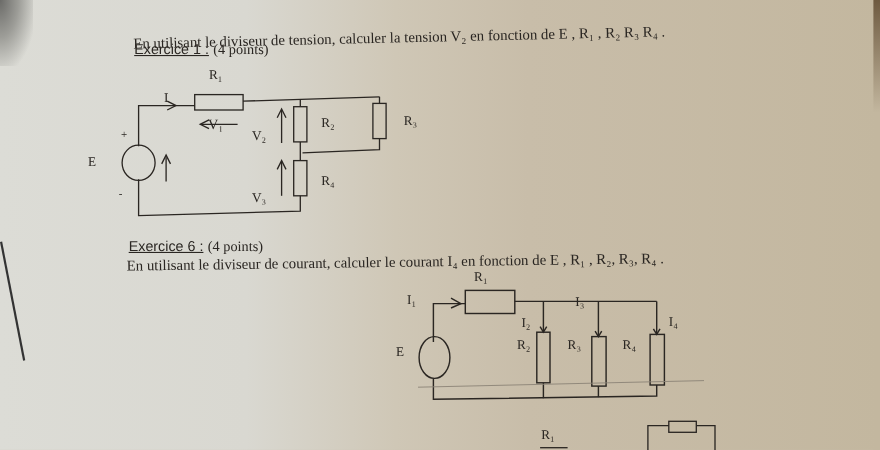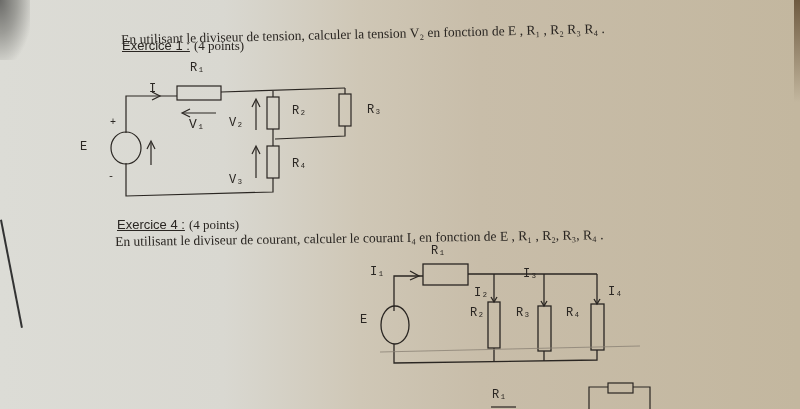--- a/index.html
+++ b/index.html
@@ -21,21 +21,21 @@
     background: linear-gradient(180deg,#6e5a40,#c3b79f 25%);
   }
   .page-crease {
     position:absolute; left:0px; top:220px; width:2px; height:110px;
     background:#333; transform: rotate(-11deg); transform-origin: top left;
   }
   .txt { position:absolute; white-space:nowrap; }
   .ex-title { font-family:"Liberation Sans", sans-serif; font-size:13px; text-decoration:underline; }
   .ex-points { font-family:"Liberation Serif", serif; font-size:13px; }
   .ex-body { font-size:13.5px; }
-  .lbl { position:absolute; font-size:12px;font-family:Liberation Mono, monospace; }
+  .lbl { position:absolute; font-size:12px; }
   svg { position:absolute; left:0; top:0; }
 </style>
 </head>
 <body>
 
 <div class="bg-left"></div>
 <div class="left-shadow"></div>
 <div class="right-edge"></div>
 <div class="page-crease"></div>
 
@@ -81,30 +81,30 @@
 
       <line x1="256" y1="178" x2="256" y2="147"></line>
       <polyline points="252,154 256,146 260,154"></polyline>
     </g>
   </svg>
   <span class="lbl" style="left:190px; top:61px;">R₁</span>
   <span class="lbl" style="left:149px; top:82px;">I</span>
   <span class="lbl" style="left:110px; top:117px; font-size:10px;">+</span>
   <span class="lbl" style="left:108px; top:171px; font-size:10px;">-</span>
   <span class="lbl" style="left:80px; top:140px;">E</span>
-  <span class="lbl" style="left:189px; top:117px; font-size:13px;text-align:center;">V₁</span>
+  <span class="lbl" style="left:189px; top:105px; font-size:13px;text-align:center;">V₁</span>
   <span class="lbl" style="left:229px; top:116px;">V₂</span>
   <span class="lbl" style="left:229px; top:173px;">V₃</span>
   <span class="lbl" style="left:292px; top:104px;">R₂</span>
   <span class="lbl" style="left:367px; top:103px;">R₃</span>
   <span class="lbl" style="left:292px; top:157px;">R₄</span>
 </div>
 
 <div class="txt" style="left:117px; top:215px;">
-  <span class="ex-title">Exercice 4 :</span>
+  <span class="ex-title">Exercice 6 :</span>
   <span class="ex-points">(4 points)</span>
 </div>
 <div class="txt ex-body" style="left:115px; top:234px; transform:rotate(-0.8deg); transform-origin:left top;">En utilisant le diviseur de courant, calculer le courant I₄ en fonction de E , R₁ , R₂, R₃, R₄ .</div>
 
 <div>
   <svg width="800" height="409" viewBox="0 0 800 409">
     <g stroke="#2a2622" stroke-width="1.3" fill="none">
 
       <polyline points="394,311 394,276 423,276"></polyline>
       <polyline points="410,271 419,276 410,280"></polyline>

